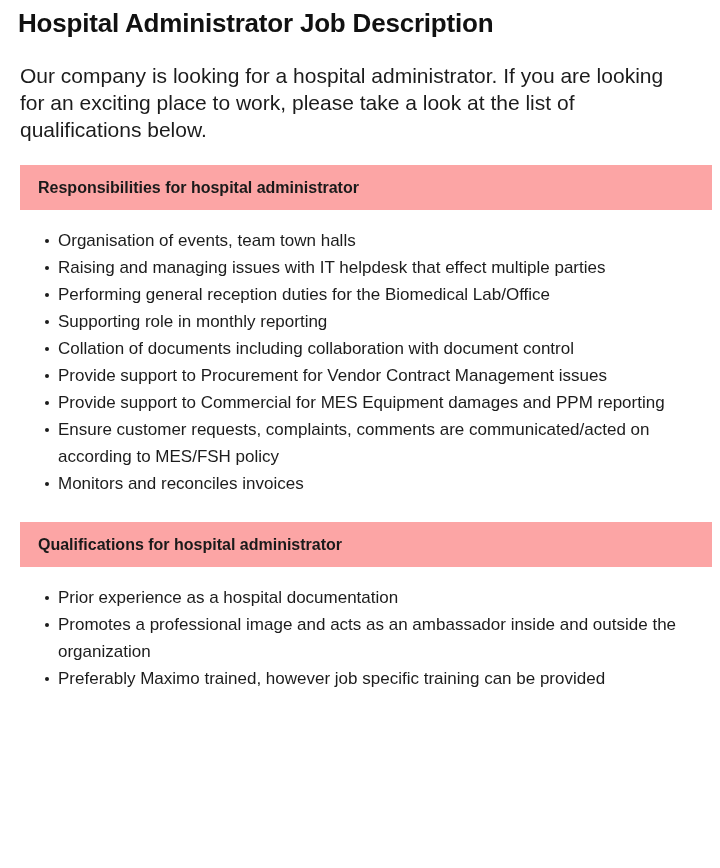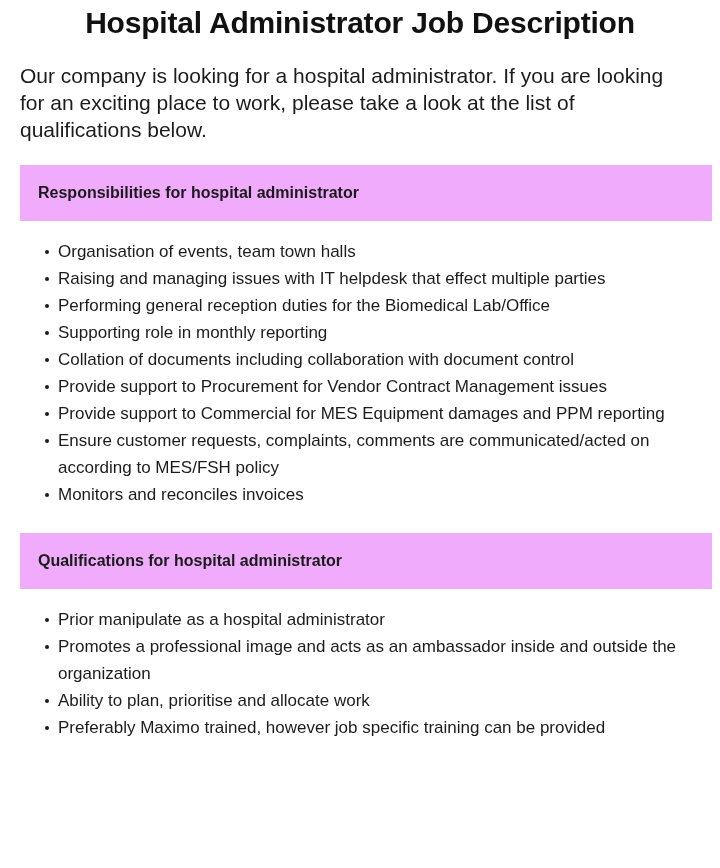--- a/index.html
+++ b/index.html
@@ -16,47 +16,46 @@
   }
 
   .page {
     width: 720px;
     height: 868px;
     position: relative;
     box-sizing: border-box;
   }
 
   .doc-title {
-    font-size: 30px;
+    font-size: 26px;
     font-weight: 700;
     letter-spacing: -0.2px;
-    text-align: center;
     line-height: 38px;
     margin: 4px 0 0 0;
     padding: 0 18px;
     color: #111111;
   }
 
   .intro {
     font-size: 21px;
     line-height: 27px;
     color: #1c1c1c;
     margin: 20px 0 0 0;
     padding: 0 20px 0 20px;
     max-width: 672px;
   }
 
   .section {
     margin-top: 22px;
   }
 
   .section-header {
-    background: #f0abfc;
+    background: #fca5a5;
     margin: 0 8px 0 20px;
-    height: 56px;
+    height: 45px;
     display: flex;
     align-items: center;
     padding: 0 0 0 18px;
     box-sizing: border-box;
   }
 
   .section-header-text {
     font-size: 16px;
     font-weight: 700;
     color: #1a1a1a;
@@ -118,20 +117,19 @@
       <li>Ensure customer requests, complaints, comments are communicated/acted on according to MES/FSH policy</li>
       <li>Monitors and reconciles invoices</li>
     </ul>
   </div>
 
   <div class="section section-qualifications">
     <div class="section-header">
       <span class="section-header-text">Qualifications for hospital administrator</span>
     </div>
     <ul class="bullet-list">
-      <li>Prior manipulate as a hospital administrator</li>
+      <li>Prior experience as a hospital documentation</li>
       <li>Promotes a professional image and acts as an ambassador inside and outside the organization</li>
-      <li>Ability to plan, prioritise and allocate work</li>
       <li>Preferably Maximo trained, however job specific training can be provided</li>
     </ul>
   </div>
 
 </div>
 
 </body></html>

